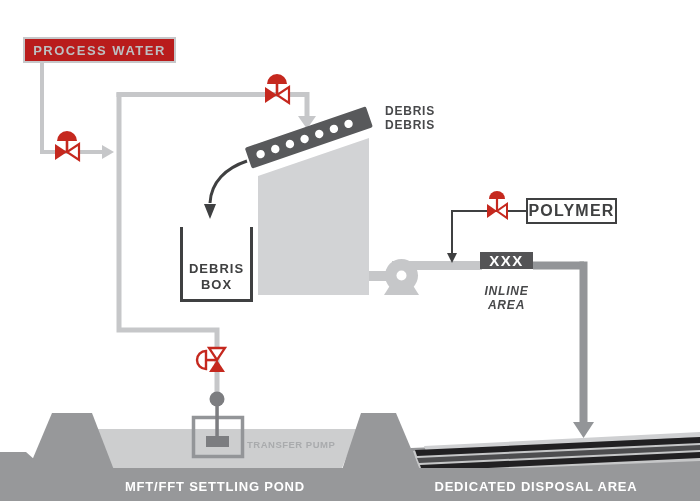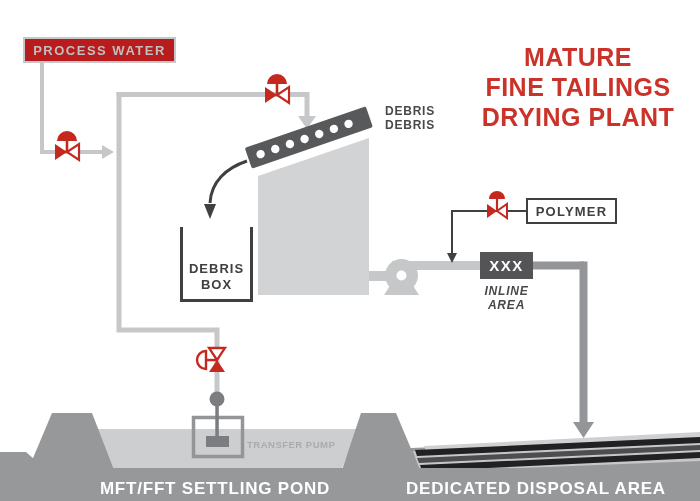--- a/index.html
+++ b/index.html
@@ -19,34 +19,34 @@
   body{font-family:"Liberation Sans", sans-serif;}
   #stage{position:relative;width:700px;height:501px;background:#ffffff;overflow:hidden;}
   #diagram-svg{position:absolute;left:0;top:0;z-index:1;}
   .abs{position:absolute;z-index:2;}
   .ctr{display:flex;align-items:center;justify-content:center;}
   .b{font-weight:bold;}
   
   .pw-box{left:23px;top:37px;width:149px;height:22px;border:2px solid #c6c7c9;background:#b91c1c;
           color:#bdbfc1;font-size:13px;letter-spacing:1.5px;}
   .polymer-box{left:526px;top:198px;width:87px;height:22px;border:2px solid #3f4041;background:#fff;
-          color:#3f4041;font-size:13px;letter-spacing:1.2px;}
-  .mixer-box{left:480px;top:252px;width:53px;height:27px;background:var(--mixer);
+          color:#3f4041;font-size:16px;letter-spacing:1.2px;}
+  .mixer-box{left:480px;top:252px;width:53px;height:17px;background:var(--mixer);
           color:#fff;font-size:15px;letter-spacing:1.5px;}
   .debris-box{left:180px;top:227px;width:67px;height:66px;border:3px solid #3f4041;border-top:none;
           background:transparent;display:flex;flex-direction:column;align-items:center;justify-content:flex-end;
           padding-bottom:6px;color:#3f4041;font-size:13px;line-height:16px;letter-spacing:1px;text-align:center;}
   
   .title{left:460px;top:42px;width:236px;text-align:center;color:var(--title-red);
           font-size:25px;line-height:30px;letter-spacing:0.5px;}
   .lbl-dark{color:#48494b;font-size:12px;line-height:14px;letter-spacing:0.8px;text-align:center;}
   .screens-lbl{left:368px;top:104px;width:84px;}
   .mixer-lbl{left:468px;top:284px;width:77px;font-style:italic;}
   .tp-lbl{left:247px;top:439px;width:130px;color:#a9abad;font-size:9.5px;letter-spacing:0.5px;}
-  .band-lbl{top:479px;width:300px;text-align:center;color:#ffffff;font-size:17px;letter-spacing:0.8px;}
+  .band-lbl{top:479px;width:300px;text-align:center;color:#ffffff;font-size:13px;letter-spacing:0.8px;}
   .pond-lbl{left:65px;}
   .disposal-lbl{left:386px;}
   
   .pipe{stroke:var(--pipe);fill:none;}
   .pipe-fill{fill:var(--pipe);}
   .red-fill{fill:var(--red);}
   .red-hollow{fill:#ffffff;stroke:var(--red);}
   .dark-stroke{stroke:#3f4041;fill:none;}
   .dark-fill{fill:#3f4041;}
 </style>
@@ -149,25 +149,20 @@
       <circle cx="217" cy="399" r="7.5" fill="#7c7d80"></circle>
       <rect x="215.3" y="399" width="3.5" height="38" fill="#7c7d80"></rect>
       <rect x="206" y="436" width="23" height="11" fill="#7c7d80"></rect>
     </g>
   </svg>
 
   <div class="abs ctr b pw-box">
     <span>PROCESS WATER</span>
   </div>
 
-  <div class="abs b title">
-    <div>MATURE</div>
-    <div>FINE TAILINGS</div>
-    <div>DRYING PLANT</div>
-  </div>
 
   <div class="abs b lbl-dark screens-lbl">
     <div>DEBRIS</div>
     <div>DEBRIS</div>
   </div>
 
   <div class="abs b debris-box">
     <div>DEBRIS</div>
     <div>BOX</div>
   </div>

